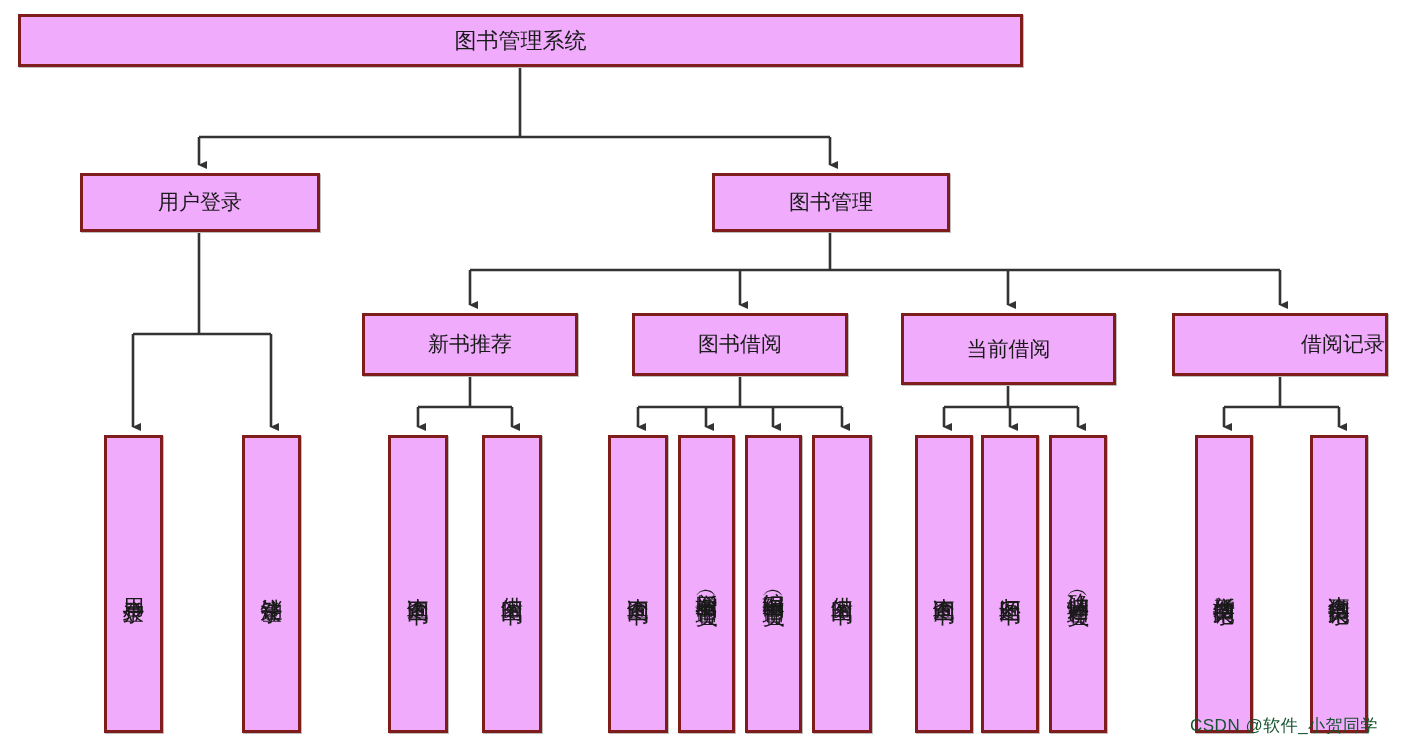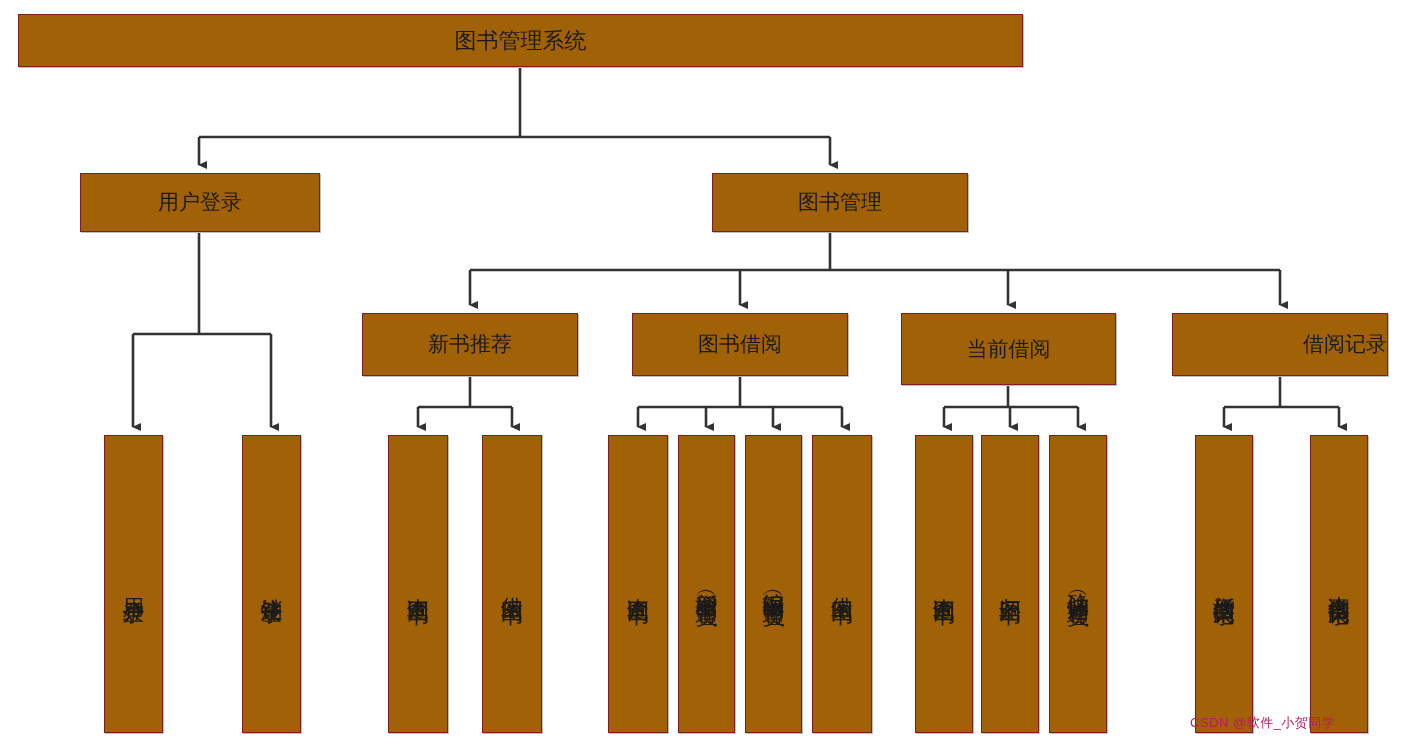--- a/index.html
+++ b/index.html
@@ -25,22 +25,22 @@
     position: absolute;
     left: 0;
     top: 0;
     width: 1405px;
     height: 747px;
     display: block;
   }
   .node-box {
     position: absolute;
     box-sizing: border-box;
-    background: #a16207;
-    border: 1px solid #7f1d1d;
+    background: #f0abfc;
+    border: 3px solid #7f1d1d;
     box-shadow: 1px 1px 0 0 #bfbfbf;
     display: flex;
     align-items: center;
     justify-content: center;
     overflow: hidden;
   }
   .node-label {
     color: #1a1a1a;
     text-align: center;
     line-height: 1.18;
@@ -58,22 +58,22 @@
   }
   .node-v .node-label {
     writing-mode: vertical-rl;
     text-orientation: upright;
     font-size: 22px;
     letter-spacing: 2px;
     line-height: 1;
   }
   .watermark {
     position: absolute;
-    color: #be185d;
-    font-size: 13px;
+    color: #14532d;
+    font-size: 17px;
     white-space: nowrap;
     font-family: "Liberation Sans", "DejaVu Sans", sans-serif;
     letter-spacing: 0.5px;
   }
 </style>
 </head>
 <body>
 
 <div id="diagram-root">
 
@@ -130,21 +130,21 @@
     </g>
   </svg>
 
   <div class="node-box node-h node-root" style="left:18px; top:14px; width:1005px; height:53px;">
     <span class="node-label">图书管理系统</span>
   </div>
 
   <div class="node-box node-h" style="left:80px; top:173px; width:240px; height:59px;">
     <span class="node-label">用户登录</span>
   </div>
-  <div class="node-box node-h" style="left:712px; top:173px; width:256px; height:59px;">
+  <div class="node-box node-h" style="left:712px; top:173px; width:238px; height:59px;">
     <span class="node-label">图书管理</span>
   </div>
 
   <div class="node-box node-h" style="left:362px; top:313px; width:216px; height:63px;">
     <span class="node-label">新书推荐</span>
   </div>
   <div class="node-box node-h" style="left:632px; top:313px; width:216px; height:63px;">
     <span class="node-label">图书借阅</span>
   </div>
   <div class="node-box node-h" style="left:901px; top:313px; width:215px; height:72px;">

